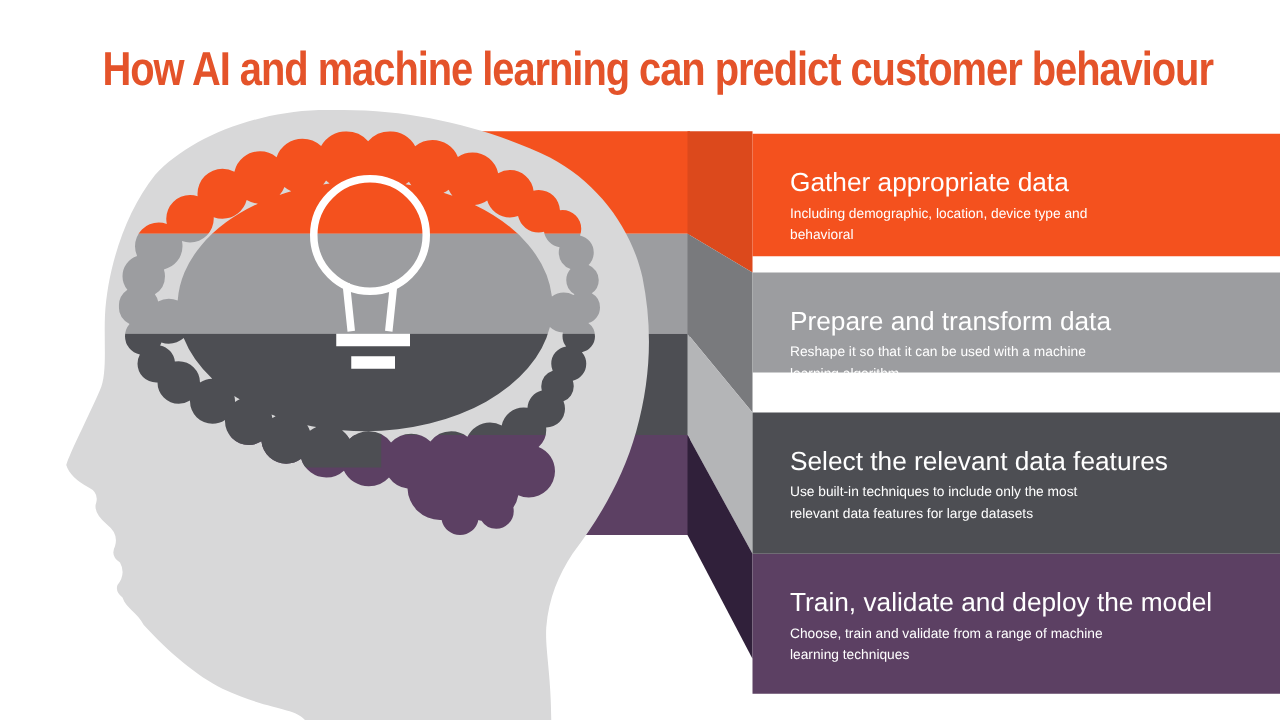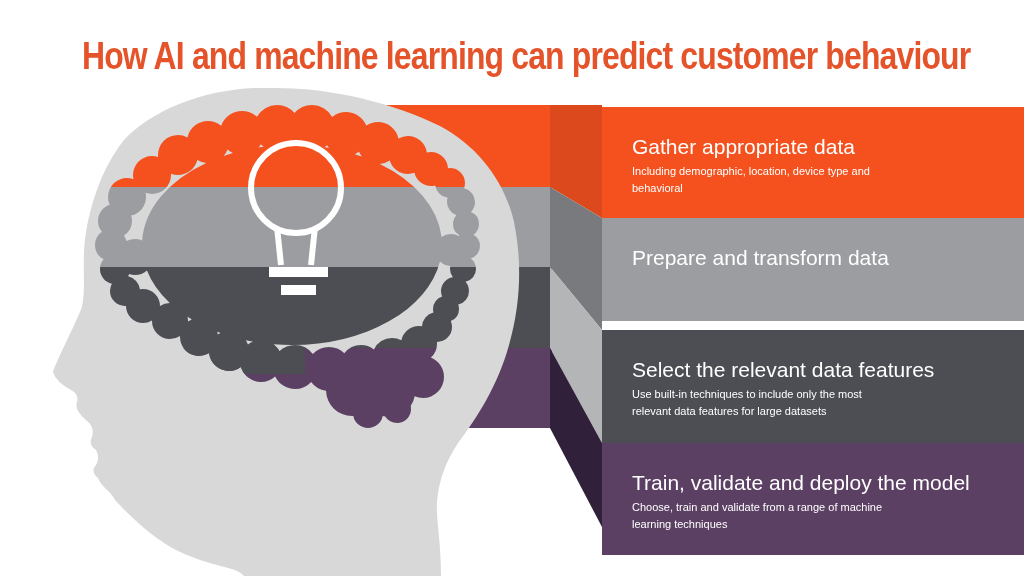--- a/index.html
+++ b/index.html
@@ -6,22 +6,22 @@
   #slide{position:relative;width:1024px;height:576px;background:#fff;overflow:hidden;
          font-family:"Liberation Sans", sans-serif;}
   #art{position:absolute;left:0;top:0;width:1024px;height:576px;}
   #title{position:absolute;left:0;top:30px;width:1024px;margin:0;text-align:center;
          color:#E4532A;font-size:38px;line-height:52px;font-weight:700;letter-spacing:-1px;
          transform:scaleX(0.84);transform-origin:center;white-space:nowrap;}
   .panel{position:absolute;left:602px;width:422px;box-sizing:border-box;
          padding:27px 10px 0 30px;color:#FFFFFF;}
   .panel h2{margin:0 0 3px 0;font-size:21px;line-height:26px;font-weight:400;}
   .panel p{margin:0;font-size:11px;line-height:17px;font-weight:400;white-space:pre-line;}
-  #panel-1{top:107px;height:111px;}
-  #panel-2{top:218px;height:103px;}
+  #panel-1{top:107px;height:98px;}
+  #panel-2{top:218px;height:80px;}
   #panel-3{top:330px;height:113px;}
   #panel-4{top:443px;height:112px;}
 </style>
 </head>
 <body>
 
 <div id="slide">
 
   <svg id="art" viewBox="0 0 1024 576" xmlns="http://www.w3.org/2000/svg">
     <defs>
@@ -124,20 +124,22 @@
     </g>
   </svg>
 
   <div class="panel" id="panel-1" style="background-color: rgb(244, 81, 30);">
     <h2>Gather appropriate data</h2>
     <p>Including demographic, location, device type and
 behavioral</p>
   </div>
   <div class="panel" id="panel-2" style="background-color: rgb(156, 157, 160);">
     <h2>Prepare and transform data</h2>
+    <p>Reshape it so that it can be used with a machine
+learning algorithm</p>
   </div>
   <div class="panel" id="panel-4" style="background-color: rgb(92, 64, 99);">
     <h2>Train, validate and deploy the model</h2>
     <p>Choose, train and validate from a range of machine
 learning techniques</p>
   </div>
   <div class="panel" id="panel-3" style="background-color: rgb(77, 78, 83);">
     <h2>Select the relevant data features</h2>
     <p>Use built-in techniques to include only the most
 relevant data features for large datasets</p>

